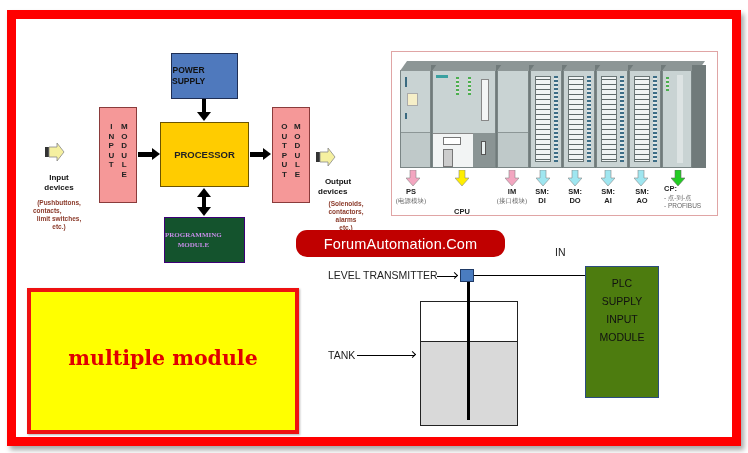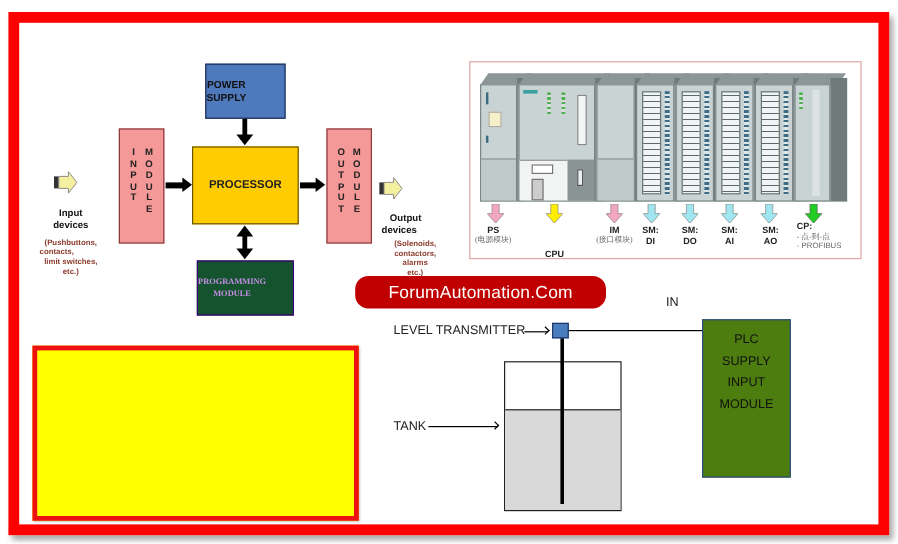--- a/index.html
+++ b/index.html
@@ -270,20 +270,21 @@
     <div class="sub" style="font-family:'Liberation Sans',sans-serif;">- PROFIBUS</div>
   </div>
 </div>
 
 <div class="abs banner">
   <span>ForumAutomation.Com</span>
 </div>
 
 <div class="abs title-box">
   <div class="title-text">
+    <div>multiple module</div>
   </div>
 </div>
 
 <div class="abs txt-calibri" style="left:328px; top:269px;">LEVEL TRANSMITTER</div>
 <div class="abs line" style="left:437px; top:276px; width:20px;"></div>
 <div class="abs" style="left:452px; top:273px; width:5px; height:5px; border-top:1px solid #000; border-right:1px solid #000; transform: rotate(45deg);"></div>
 
 <div class="abs txt-calibri" style="left:328px; top:349px;">TANK</div>
 <div class="abs line" style="left:357px; top:355px; width:58px;"></div>
 <div class="abs" style="left:410px; top:352px; width:5px; height:5px; border-top:1px solid #000; border-right:1px solid #000; transform: rotate(45deg);"></div>

